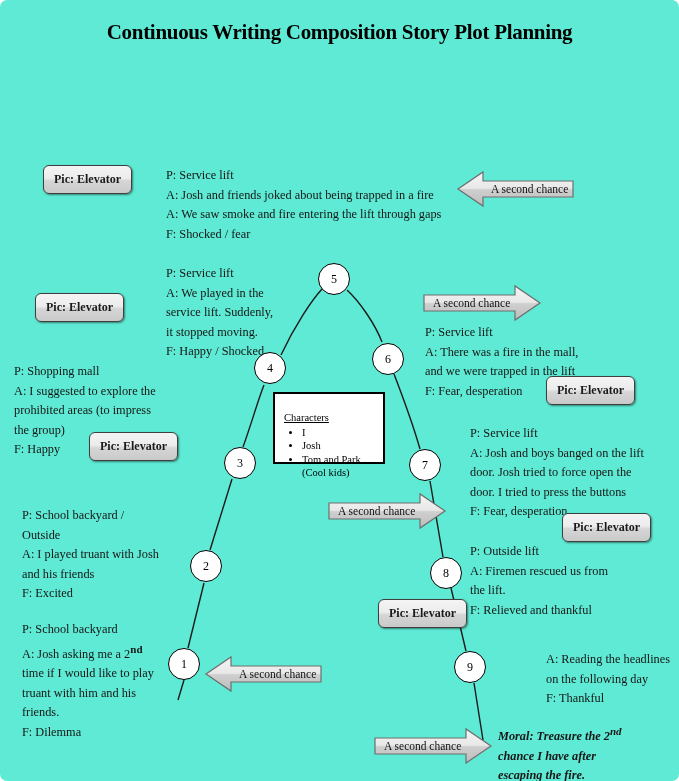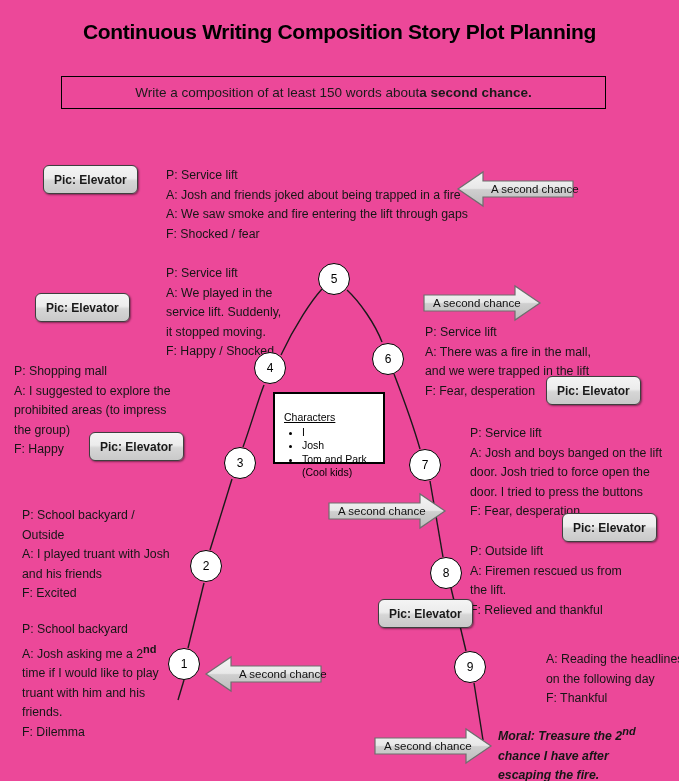--- a/index.html
+++ b/index.html
@@ -4,23 +4,24 @@
 <style>
   html, body {
     margin: 0;
     padding: 0;
     background: #ffffff;
   }
   #page {
     position: relative;
     width: 679px;
     height: 781px;
-    background: #ec4899;
-    font-family: Liberation Sans, sans-serif;
+    background: #5eead4;
+    font-family: Liberation Serif, serif;
     overflow: hidden;
+    border-radius: 7px;
   }
   
   #title {
     position: absolute;
     left: 0;
     top: 20px;
     width: 679px;
     text-align: center;
     font-size: 21px;
     font-weight: bold;
@@ -149,24 +150,20 @@
   #characters-box li { margin: 0; padding: 0; }
   #characters-box .sub { list-style: none; margin-left: 0; }
 </style>
 </head>
 <body>
 
 <div id="page">
 
   <div id="title">Continuous Writing Composition Story Plot Planning</div>
 
-  <div id="prompt-box">
-    <span>Write a composition of at least 150 words about </span>
-      <b>a second chance.</b>
-  </div>
 
   <svg id="plot-svg" viewBox="0 0 679 781">
 
     <path d="M 178 700 L 184 680" stroke="#1a1a1a" stroke-width="1.4" fill="none"></path>
     <path d="M 188 648 L 204 583" stroke="#1a1a1a" stroke-width="1.4" fill="none"></path>
     <path d="M 210 550 L 232 479" stroke="#1a1a1a" stroke-width="1.4" fill="none"></path>
     <path d="M 243 447 C 251 425, 258 400, 264 385" stroke="#1a1a1a" stroke-width="1.4" fill="none"></path>
     <path d="M 281 355 C 295 325, 312 300, 322 289" stroke="#1a1a1a" stroke-width="1.4" fill="none"></path>
 
     <path d="M 347 290 C 360 302, 375 324, 382 342" stroke="#1a1a1a" stroke-width="1.4" fill="none"></path>

